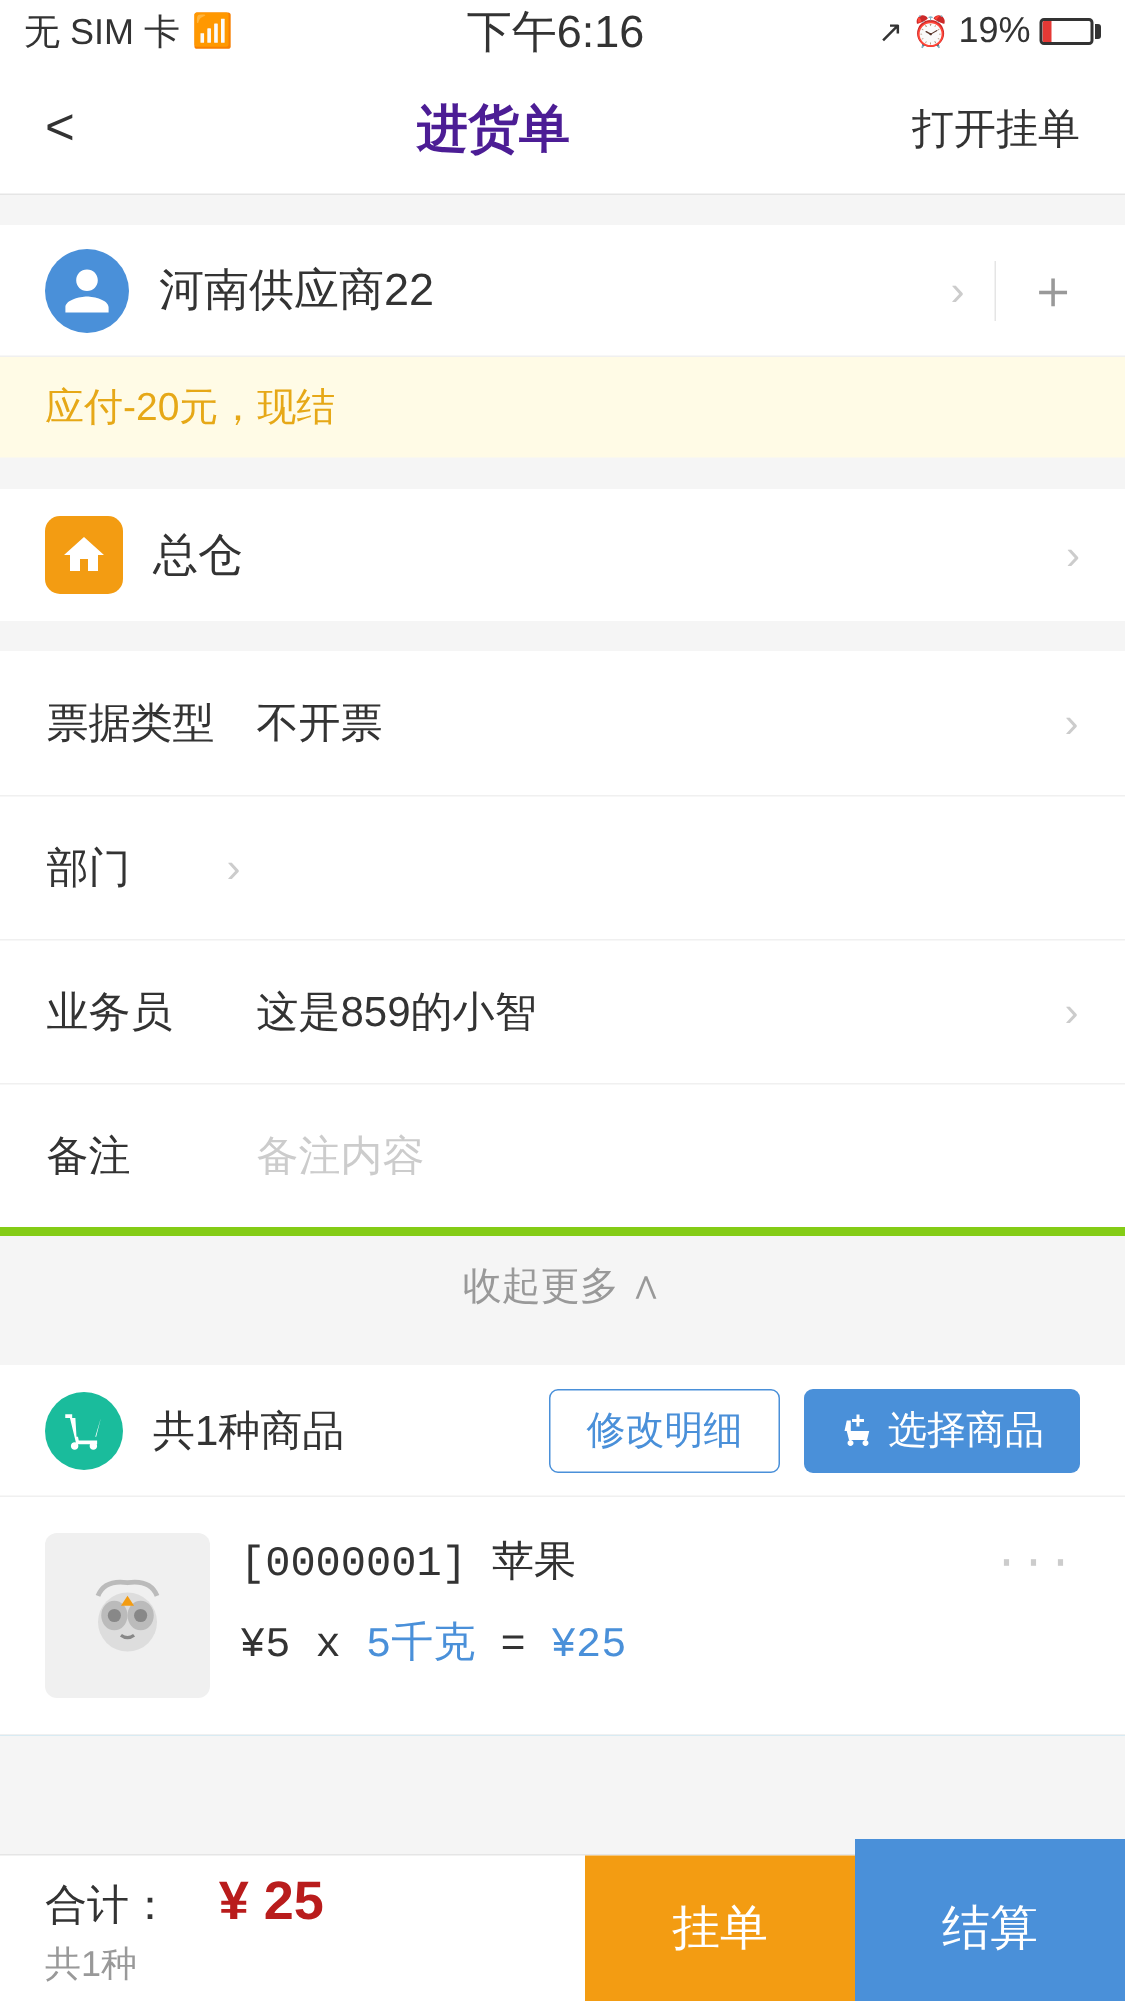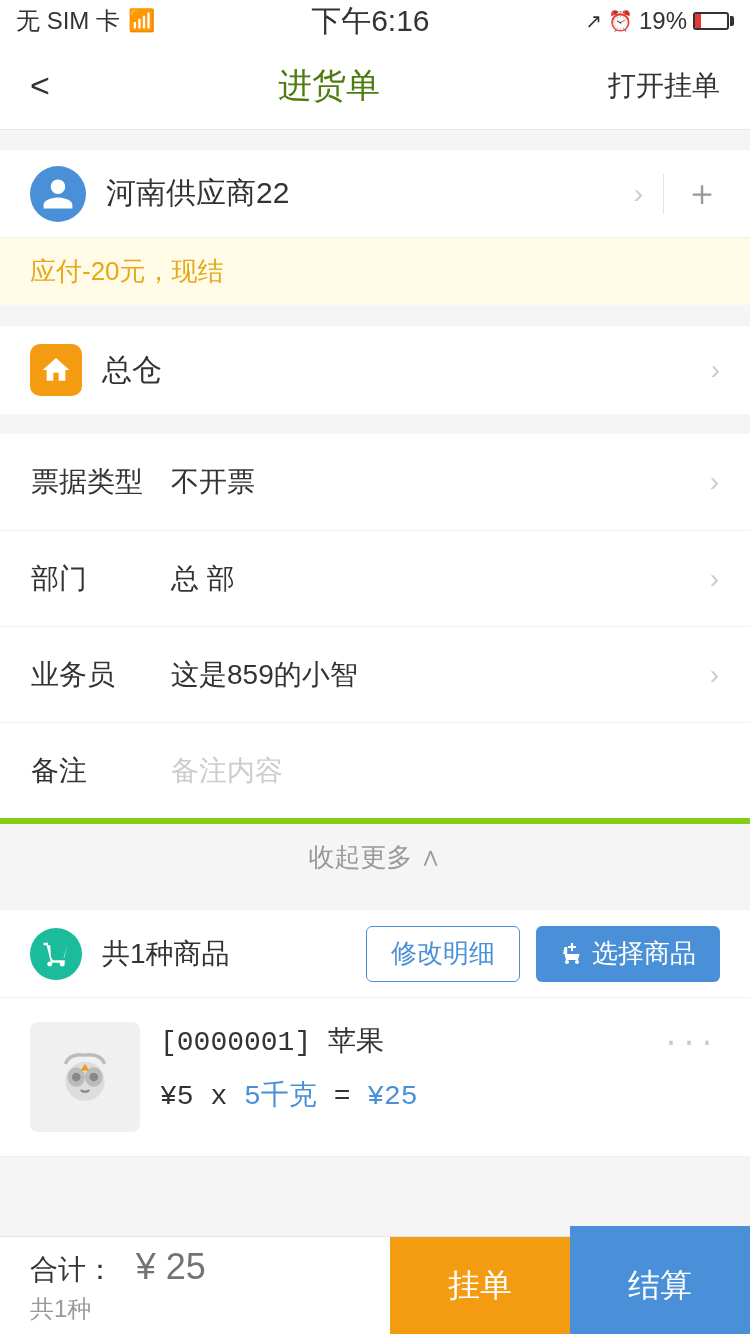--- a/index.html
+++ b/index.html
@@ -81,22 +81,22 @@
       padding: 0 30px;
       border-bottom: 1px solid #e5e5e5;
     }
     .nav-back {
       font-size: 34px;
       color: #333;
       cursor: pointer;
     }
     .nav-title {
       font-size: 34px;
-      font-weight: 400;
-      color: #4d7c0f;
+      font-weight: 700;
+      color: #4c1d95;
     }
     .nav-action {
       font-size: 28px;
       color: #333;
       cursor: pointer;
     }
 
     
     .content {
       width: 750px;
@@ -370,23 +370,23 @@
       flex: 1;
       padding: 0 30px;
     }
     .footer-total-label {
       font-size: 28px;
       color: #333;
       display: inline;
     }
     .footer-total-amount {
       font-size: 36px;
-      color: #737373;
-      font-weight: normal;
-      margin-left: 14px;
+      color: #b91c1c;
+      font-weight: bold;
+      margin-left: 24px;
     }
     .footer-total-sub {
       font-size: 24px;
       color: #999;
       display: block;
       margin-top: 4px;
     }
     .footer-btn-hang {
       width: 180px;
       height: 98px;
@@ -485,21 +485,20 @@
   <div class="card">
 
     <div class="form-row" style="border-top:none;">
       <span class="form-label">票据类型</span>
       <span class="form-value">不开票</span>
       <span class="chevron-right-gray">›</span>
     </div>
 
     <div class="form-row">
       <span class="form-label">部门</span>
-      <span class="form-value">总 部</span>
       <span class="chevron-right-gray">›</span>
     </div>
 
     <div class="form-row">
       <span class="form-label">业务员</span>
       <span class="form-value">这是859的小智</span>
       <span class="chevron-right-gray">›</span>
     </div>
 
     <div class="form-row">

